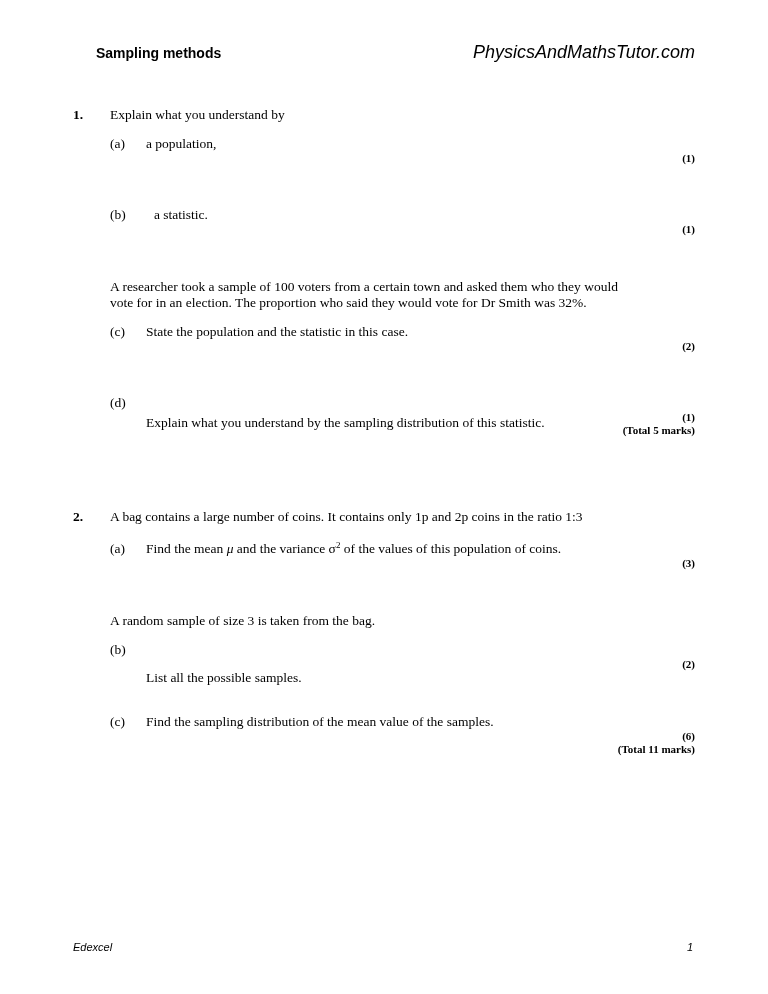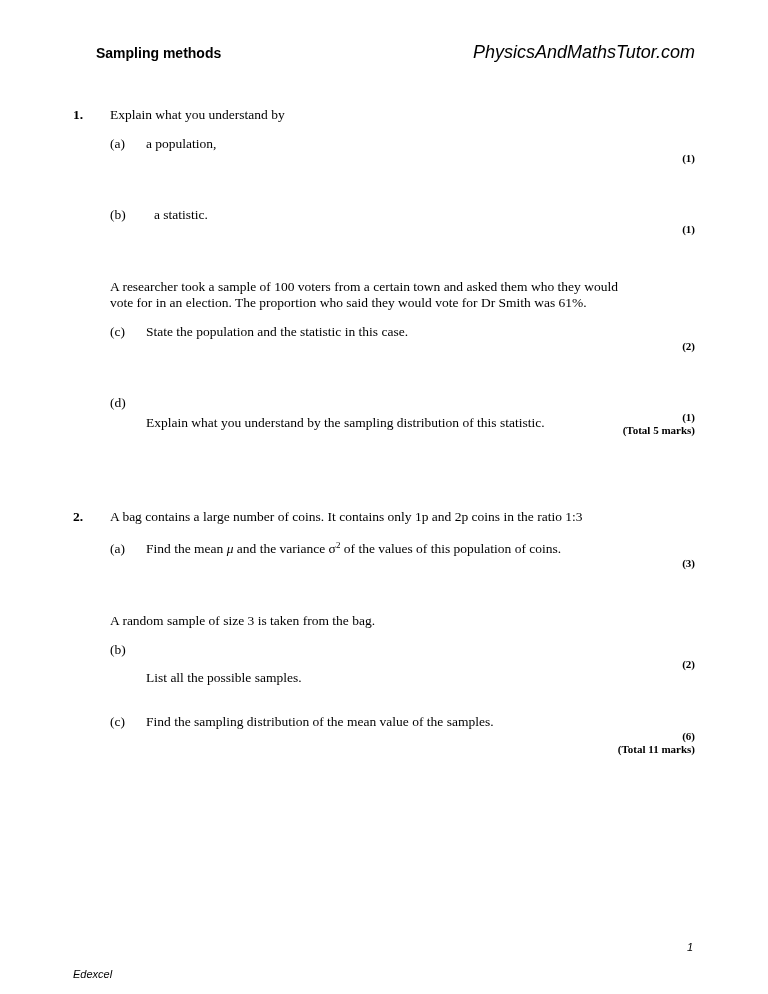--- a/index.html
+++ b/index.html
@@ -39,21 +39,20 @@
       right: 73px;
       font-weight: bold;
       font-size: 11px;
       text-align: right;
     }
     .footer-left {
       left: 73px; top: 941px;
       font-family: "Liberation Sans", sans-serif;
       font-style: italic;
       font-size: 11px;
-      margin-top: 27px;
     }
     .footer-right {
       right: 75px; top: 941px;
       font-family: "Liberation Sans", sans-serif;
       font-style: italic;
       font-size: 11px;
     }
     sup { font-size: 9px; vertical-align: 5px; line-height: 0; }
     .mu { font-style: italic; }
   </style>
@@ -69,21 +68,21 @@
 
   <div class="abs part-label" style="left:110px; top:136px;">(a)</div>
   <div class="abs txt" style="left:146px; top:136px;">a population,</div>
   <div class="abs marks" style="top:152px;">(1)</div>
 
   <div class="abs part-label" style="left:110px; top:207px;">(b)</div>
   <div class="abs txt" style="left:154px; top:207px;">a statistic.</div>
   <div class="abs marks" style="top:223px;">(1)</div>
 
   <div class="abs txt" style="left:110px; top:279px;">A researcher took a sample of 100 voters from a certain town and asked them who they would</div>
-  <div class="abs txt" style="left:110px; top:295px;">vote for in an election. The proportion who said they would vote for Dr Smith was 61%.</div>
+  <div class="abs txt" style="left:110px; top:295px;">vote for in an election. The proportion who said they would vote for Dr Smith was 32%.</div>
 
   <div class="abs part-label" style="left:110px; top:324px;">(c)</div>
   <div class="abs txt" style="left:146px; top:324px;">State the population and the statistic in this case.</div>
   <div class="abs marks" style="top:340px;">(2)</div>
 
   <div class="abs part-label" style="left:110px; top:395px;">(d)</div>
   <div class="abs txt" style="left:146px; top:415px;">Explain what you understand by the sampling distribution of this statistic.</div>
   <div class="abs marks" style="top:411px;">(1)</div>
   <div class="abs marks" style="top:424px;">(Total 5 marks)</div>
 </div>

